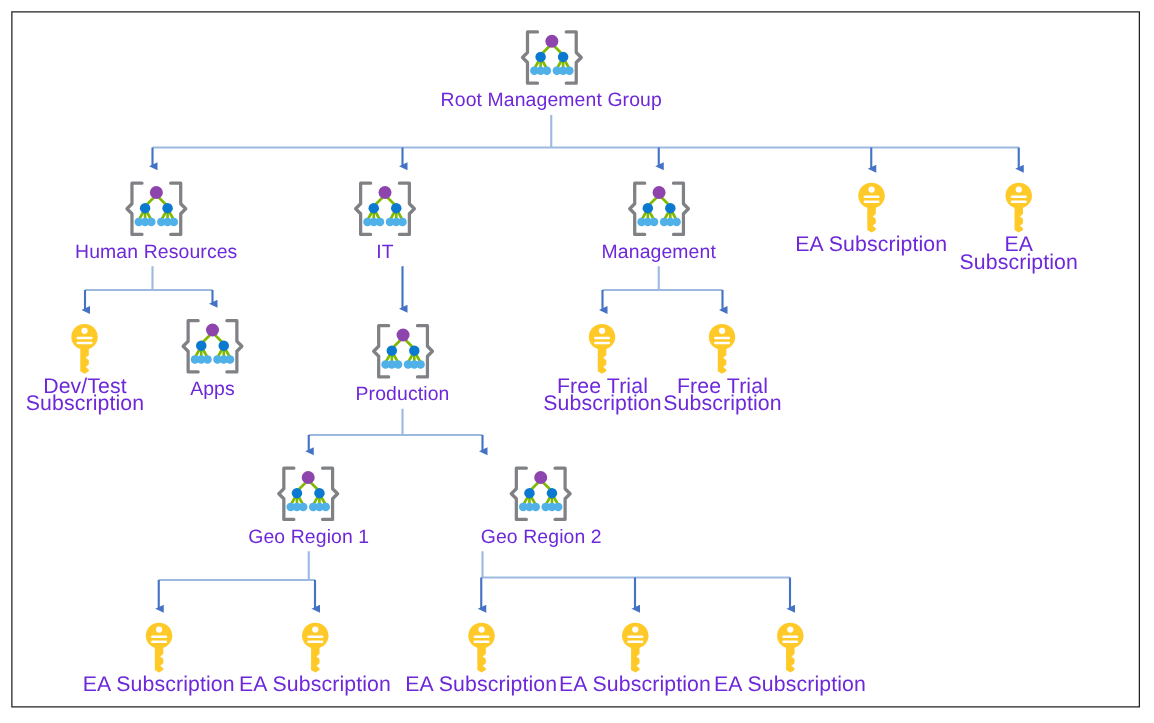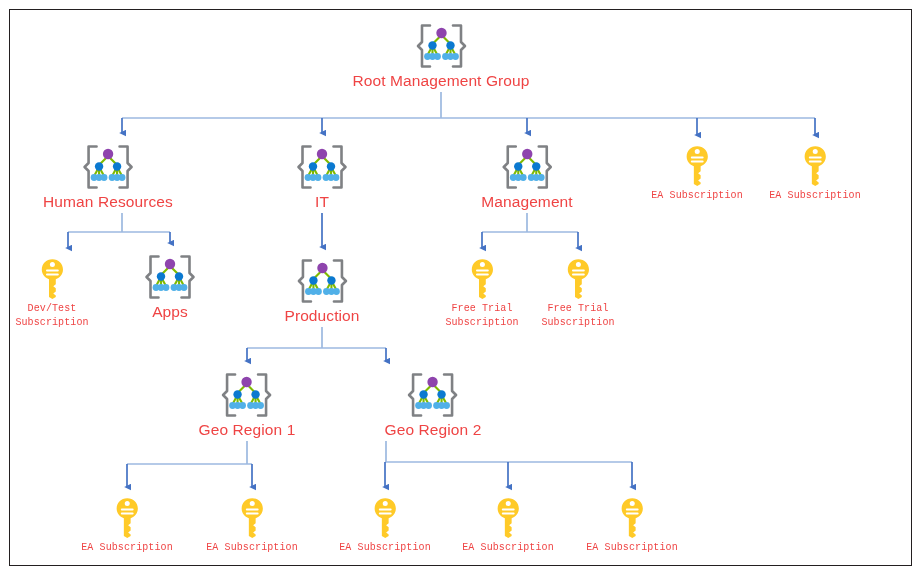--- a/index.html
+++ b/index.html
@@ -46,34 +46,33 @@
     transform: translateX(-50%);
     text-align: center;
     white-space: nowrap;
   }
   .node .glyph {
     display: block;
     margin: 0 auto;
   }
   .node .node-label {
     display: block;
-    color: #ef4444;
+    color: #6d28d9;
     font-size: 15px;
     line-height: 17px;
     letter-spacing: 0.1px;
     margin-top: 2px;
   }
   .node.mg .node-label {
     font-size: 15.5px;
   }
   .node.sub .node-label {
-    font-size: 10px;
+    font-size: 17px;
     line-height: 13.5px;
     white-space: pre-line;
-    font-family: Liberation Mono, monospace;
   }
 </style>
 </head>
 <body>
 
 <div id="diagram-frame">
 
   <svg id="edge-layer" viewBox="0 0 923 578" width="923" height="578" aria-hidden="true">
     <defs>
       <marker id="arrow" markerWidth="8" markerHeight="8" refX="3.2" refY="4.6" orient="auto" markerUnits="userSpaceOnUse">
@@ -149,21 +148,21 @@
     <circle cx="36" cy="23.5" r="4.2" fill="#0b79d0"></circle>
     <circle cx="13" cy="34.5" r="3.4" fill="#50b0e8"></circle>
     <circle cx="18" cy="34.5" r="3.4" fill="#50b0e8"></circle>
     <circle cx="23" cy="34.5" r="3.4" fill="#50b0e8"></circle>
     <circle cx="31" cy="34.5" r="3.4" fill="#50b0e8"></circle>
     <circle cx="36" cy="34.5" r="3.4" fill="#50b0e8"></circle>
     <circle cx="41" cy="34.5" r="3.4" fill="#50b0e8"></circle>
   </svg>
 <span class="node-label">Root Management Group</span>
       </div>
-      <div class="node mg" style="left: 108px; top: 143px;">
+      <div class="node mg" style="left: 125px; top: 143px;">
   <svg class="glyph" width="54" height="48" viewBox="0 0 54 48" aria-hidden="true">
     <g fill="none" stroke="#7f8184" stroke-width="2.6" stroke-linecap="round" stroke-linejoin="round">
       <path d="M15.5,3.5 L7.5,3.5 L7.5,20 L3.5,24 L7.5,28 L7.5,44.5 L15.5,44.5"></path>
       <path d="M38.5,3.5 L46.5,3.5 L46.5,20 L50.5,24 L46.5,28 L46.5,44.5 L38.5,44.5"></path>
     </g>
     <g stroke="#7fba00" stroke-width="2.1" fill="none">
       <path d="M27,13 L18,22"></path>
       <path d="M27,13 L36,22"></path>
       <path d="M18,24 L13,33"></path>
       <path d="M18,24 L18,33"></path>
@@ -177,21 +176,21 @@
     <circle cx="36" cy="23.5" r="4.2" fill="#0b79d0"></circle>
     <circle cx="13" cy="34.5" r="3.4" fill="#50b0e8"></circle>
     <circle cx="18" cy="34.5" r="3.4" fill="#50b0e8"></circle>
     <circle cx="23" cy="34.5" r="3.4" fill="#50b0e8"></circle>
     <circle cx="31" cy="34.5" r="3.4" fill="#50b0e8"></circle>
     <circle cx="36" cy="34.5" r="3.4" fill="#50b0e8"></circle>
     <circle cx="41" cy="34.5" r="3.4" fill="#50b0e8"></circle>
   </svg>
 <span class="node-label">Human Resources</span>
       </div>
-      <div class="node mg" style="left: 322px; top: 143px;">
+      <div class="node mg" style="left: 308px; top: 143px;">
   <svg class="glyph" width="54" height="48" viewBox="0 0 54 48" aria-hidden="true">
     <g fill="none" stroke="#7f8184" stroke-width="2.6" stroke-linecap="round" stroke-linejoin="round">
       <path d="M15.5,3.5 L7.5,3.5 L7.5,20 L3.5,24 L7.5,28 L7.5,44.5 L15.5,44.5"></path>
       <path d="M38.5,3.5 L46.5,3.5 L46.5,20 L50.5,24 L46.5,28 L46.5,44.5 L38.5,44.5"></path>
     </g>
     <g stroke="#7fba00" stroke-width="2.1" fill="none">
       <path d="M27,13 L18,22"></path>
       <path d="M27,13 L36,22"></path>
       <path d="M18,24 L13,33"></path>
       <path d="M18,24 L18,33"></path>
@@ -257,21 +256,21 @@
     <path d="M13,1.2 C19.2,1.2 23.6,5.9 23.6,11.6 C23.6,16.1 20.6,19.9 16.4,21.2
              L16.4,26.2 L13.9,28.2 L16.4,30.2 L16.4,33.6 L13.9,35.6 L16.4,37.6
              L16.4,39.0 L13,41.0 L9.6,39.0 L9.6,21.2 C5.4,19.9 2.4,16.1 2.4,11.6
              C2.4,5.9 6.8,1.2 13,1.2 Z" fill="#ffca28"></path>
     <circle cx="13" cy="6.6" r="2.5" fill="#ffffff"></circle>
     <rect x="6.6" y="11.4" width="12.8" height="2.0" rx="1" fill="#ffffff"></rect>
     <rect x="6.6" y="15.4" width="12.8" height="2.0" rx="1" fill="#ffffff"></rect>
   </svg>
 <span class="node-label">EA Subscription</span>
       </div>
-      <div class="node sub" style="left: 52px; top: 258px;">
+      <div class="node sub" style="left: 68px; top: 258px;">
   <svg class="glyph" width="26" height="42" viewBox="0 0 26 42" aria-hidden="true">
     <path d="M13,1.2 C19.2,1.2 23.6,5.9 23.6,11.6 C23.6,16.1 20.6,19.9 16.4,21.2
              L16.4,26.2 L13.9,28.2 L16.4,30.2 L16.4,33.6 L13.9,35.6 L16.4,37.6
              L16.4,39.0 L13,41.0 L9.6,39.0 L9.6,21.2 C5.4,19.9 2.4,16.1 2.4,11.6
              C2.4,5.9 6.8,1.2 13,1.2 Z" fill="#ffca28"></path>
     <circle cx="13" cy="6.6" r="2.5" fill="#ffffff"></circle>
     <rect x="6.6" y="11.4" width="12.8" height="2.0" rx="1" fill="#ffffff"></rect>
     <rect x="6.6" y="15.4" width="12.8" height="2.0" rx="1" fill="#ffffff"></rect>
   </svg>
 <span class="node-label">Dev/Test

